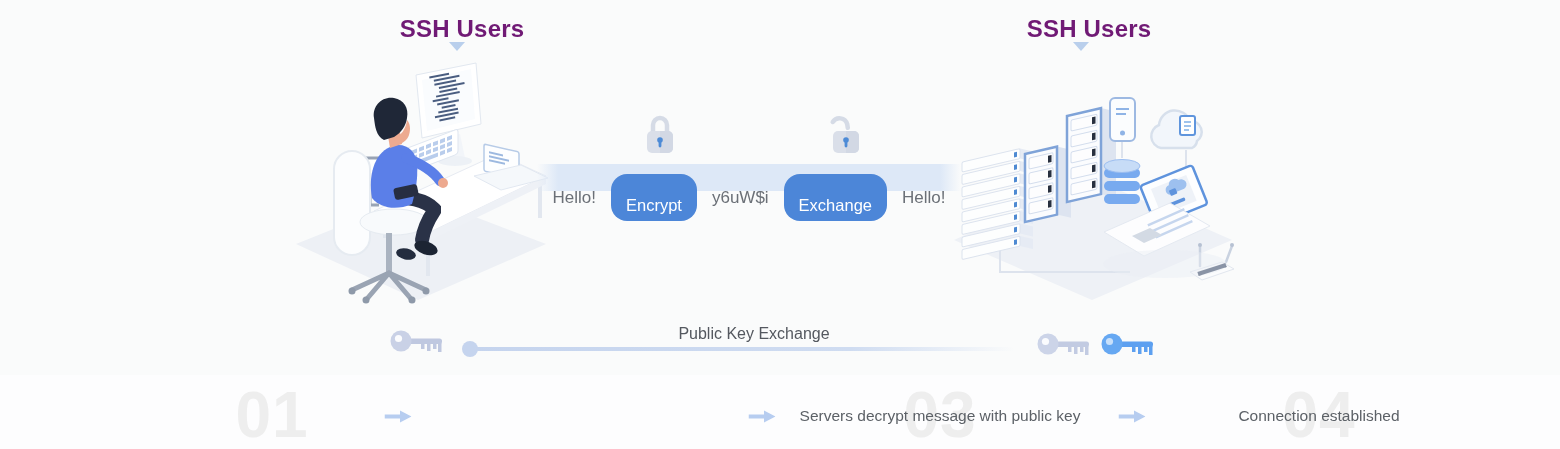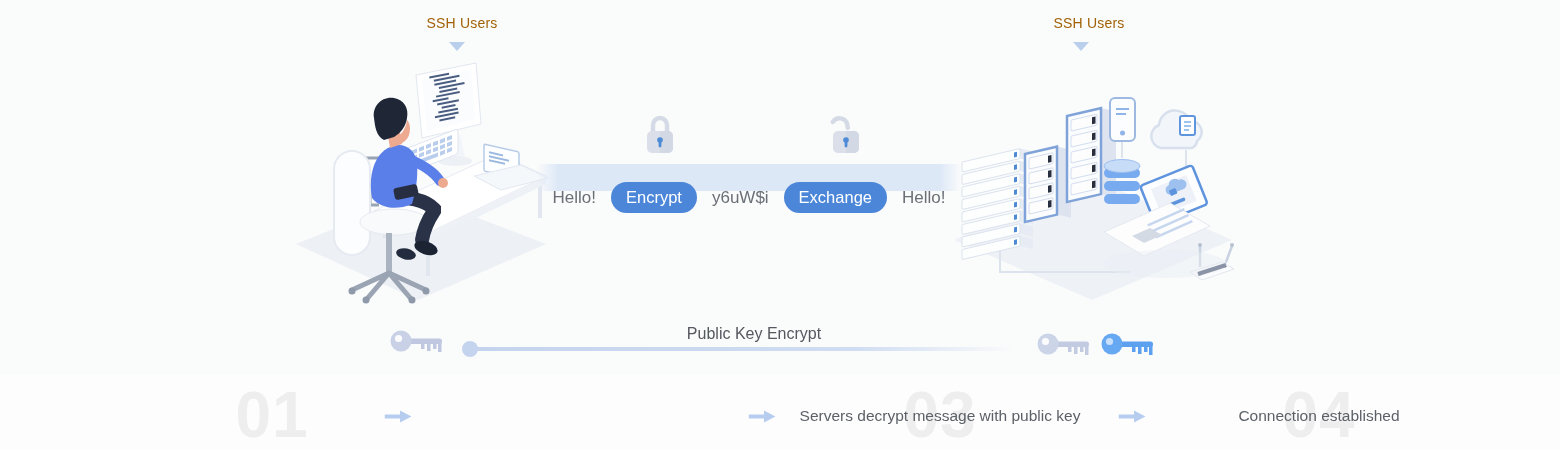--- a/index.html
+++ b/index.html
@@ -3,35 +3,35 @@
 <meta charset="utf-8">
 <style>
   * { margin:0; padding:0; box-sizing:border-box; }
   body { font-family:"Liberation Sans","DejaVu Sans",sans-serif; background:#fff; }
   #stage { position:relative; width:1560px; height:449px; overflow:hidden; background:#fdfdfe; }
 
   
   .top-section { position:absolute; left:0; top:0; width:1560px; height:375px; background:#fafbfb; }
 
   .group-label { position:absolute; top:15px; transform:translateX(-50%);
-    font-size:14px; font-weight:400; color:#a16207; letter-spacing:.2px; white-space:nowrap; }
+    font-size:24px; font-weight:700; color:#701a75; letter-spacing:.2px; white-space:nowrap; }
   .group-pointer { position:absolute; top:42px; transform:translateX(-50%);
     width:0; height:0; border-left:8px solid transparent; border-right:8px solid transparent;
     border-top:9px solid #b9cfec; }
 
   .illustration { position:absolute; }
 
   
   .flow-band { position:absolute; left:537px; top:164px; width:424px; height:27px;
     background:linear-gradient(90deg, rgba(221,232,247,0) 0%, #dde8f7 5%, #dde8f7 95%, rgba(221,232,247,0) 100%); }
   .flow-row { position:absolute; left:537px; top:161px; width:424px; height:33px;
     display:flex; align-items:center; justify-content:center; gap:15px;margin-top:20px; }
   .flow-text { font-size:17px; color:#6b7077; white-space:nowrap; }
   .flow-pill { background:#4c86d8; color:#fff; font-size:16.5px; line-height:1;
-    padding:7px 15px 8px; border-radius:16px; white-space:nowrap; }
+    padding:23px 15px 8px; border-radius:16px; white-space:nowrap; }
   .lock { position:absolute; top:112px; }
 
   
   .pke-label { position:absolute; left:754px; top:325px; transform:translateX(-50%);
     font-size:16px; color:#54585f; white-space:nowrap; }
   .pke-dot { position:absolute; left:462px; top:341px; width:16px; height:16px;
     border-radius:50%; background:#c5d4ee; }
   .pke-line { position:absolute; left:470px; top:347px; width:545px; height:4px; border-radius:2px;
     background:linear-gradient(90deg,#c5d4ee 0%, #cfdcf1 70%, rgba(207,220,241,0) 100%); }
   .key { position:absolute; }
@@ -300,21 +300,21 @@
 
     <div class="flow-band"></div>
     <div class="flow-row">
       <span class="flow-text">Hello!</span>
       <span class="flow-pill">Encrypt</span>
       <span class="flow-text">y6uW$i</span>
       <span class="flow-pill">Exchange</span>
       <span class="flow-text">Hello!</span>
     </div>
 
-    <div class="pke-label">Public Key Encrypt</div>
+    <div class="pke-label">Public Key Exchange</div>
     <div class="key" style="left:388px; top:327px">
       <svg width="58" height="32" viewBox="0 0 58 32">
         <rect x="20" y="11.5" width="34" height="5.5" rx="2.5" fill="#bfc8e0"></rect>
         <g fill="#bfc8e0">
             <rect x="33" y="16" width="3.5" height="6"></rect>
             <rect x="39" y="16" width="3.5" height="8"></rect>
             <rect x="45" y="16" width="3.5" height="6"></rect>
             <rect x="50" y="16" width="3.5" height="9"></rect>
           </g>
         <circle cx="13" cy="14" r="10.5" fill="#c9d1e6"></circle>

